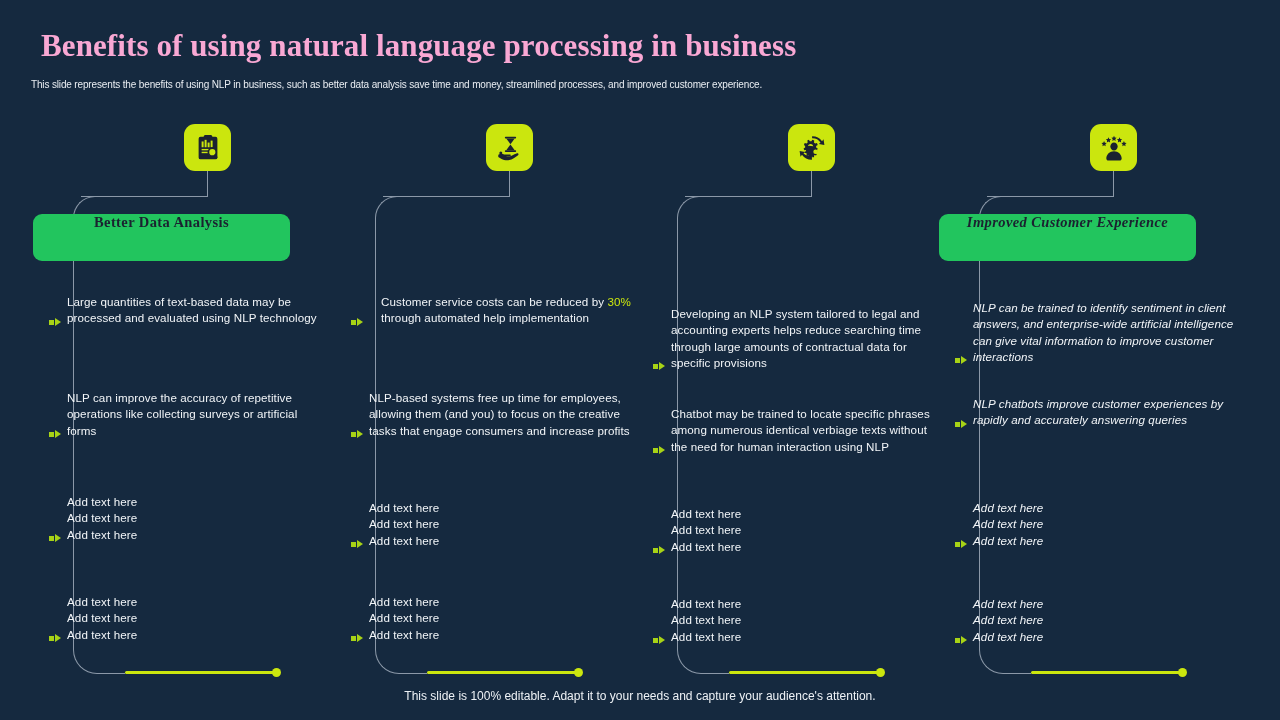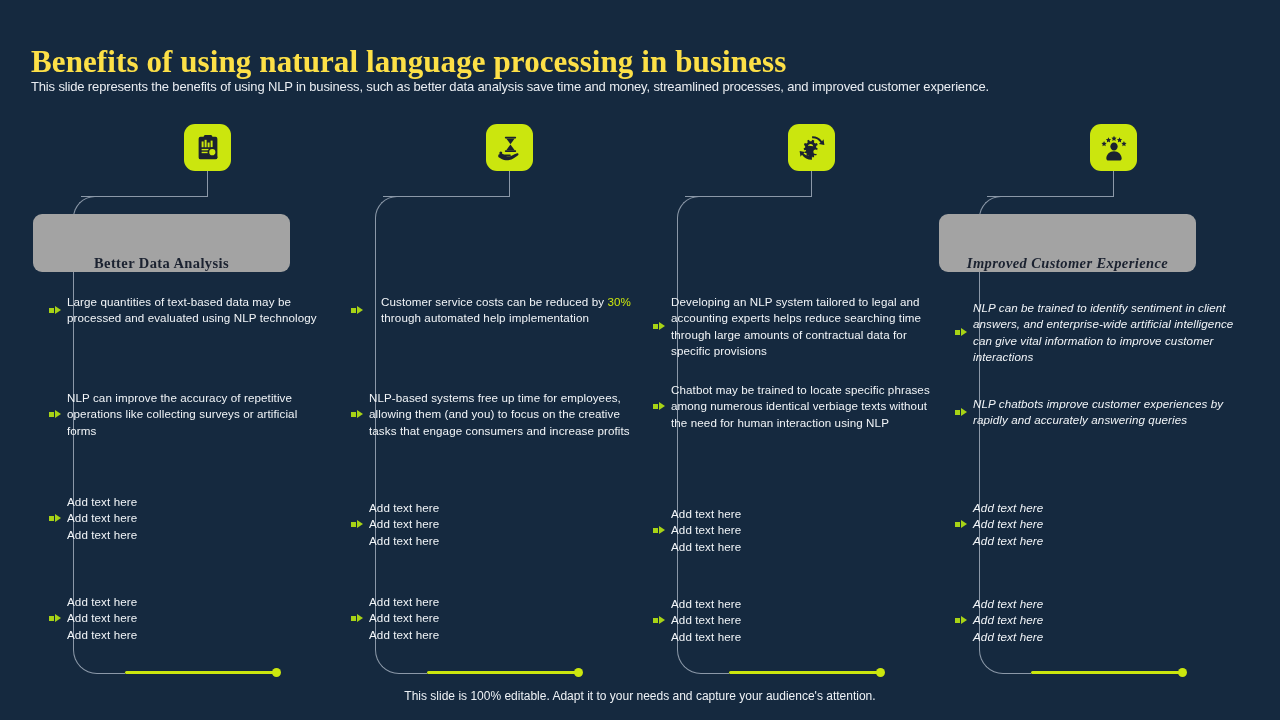--- a/index.html
+++ b/index.html
@@ -14,33 +14,32 @@
   }
 
   
   .slide-header {
     position: absolute;
     left: 0; top: 0;
     width: 1280px;
   }
   .slide-title {
     position: absolute;
-    left: 31px; top: 28px;
+    left: 41px; top: 28px;
     font-family: "Liberation Serif", serif;
     font-weight: bold;
     font-size: 31px;
     letter-spacing: 0.1px;
-    color: #fde047;
+    color: #f9a8d4;
     white-space: nowrap;
-    margin-top: 16px;
   }
   .slide-subtitle {
     position: absolute;
     left: 31px; top: 79px;
-    font-size: 13px;
+    font-size: 10px;
     color: #e9edf2;
     white-space: nowrap;
     letter-spacing: -0.15px;
   }
 
   
   .columns {
     position: absolute;
     left: 0; top: 0;
     width: 1280px;
@@ -144,25 +143,25 @@
     border-radius: 50%;
     background: #cbe60e;
   }
 
   
   .pill {
     position: absolute;
     left: 2px;
     top: 214px;
     width: 257px;
-    height: 58px;
-    background: #a3a3a3;
+    height: 47px;
+    background: #22c55e;
     border-radius: 9px;
     display: flex;
-    align-items: flex-end;
+    align-items: flex-start;
     justify-content: center;
   }
   .pill-label {
     font-family: "Liberation Serif", serif;
     font-weight: bold;
     font-size: 14.5px;
     color: #1b2230;
     letter-spacing: 0.4px;
     text-align: center;
     padding: 0 8px;
@@ -173,21 +172,21 @@
     position: absolute;
     left: 0;
     top: 282px;
     width: 302px;
   }
   .bullet {
     position: absolute;
     left: 18px;
     width: 280px;
     display: flex;
-    align-items: center;
+    align-items: flex-end;
   }
   .marker {
     flex: 0 0 auto;
     width: 14px;
     height: 9px;
     margin-right: 4px;
     position: relative;
   }
   .marker::before {
     content: "";
@@ -328,25 +327,25 @@
       </div>
       <div class="stub"></div>
       <div class="hrun"></div>
       <div class="elbow-top"></div>
       <div class="rail"></div>
       <div class="elbow-bottom"></div>
       <div class="tail"></div>
       <div class="lime-line"></div>
       <div class="lime-dot"></div>
       <div class="bullets">
-        <div class="bullet" style="top: 12px;">
+        <div class="bullet" style="top: 24px;">
           <span class="marker"></span>
           <span class="bullet-text">Developing an NLP system tailored to legal and accounting experts helps reduce searching time through large amounts of contractual data for specific provisions</span>
         </div>
-        <div class="bullet" style="top: 100px;">
+        <div class="bullet" style="top: 124px;">
           <span class="marker"></span>
           <span class="bullet-text">Chatbot may be trained to locate specific phrases among numerous identical verbiage texts without the need for human interaction using NLP</span>
         </div>
         <div class="bullet" style="top: 224px;">
           <span class="marker"></span>
           <span class="bullet-text">Add text here<br>Add text here<br>Add text here</span>
         </div>
         <div class="bullet" style="top: 314px;">
           <span class="marker"></span>
           <span class="bullet-text">Add text here<br>Add text here<br>Add text here</span>

